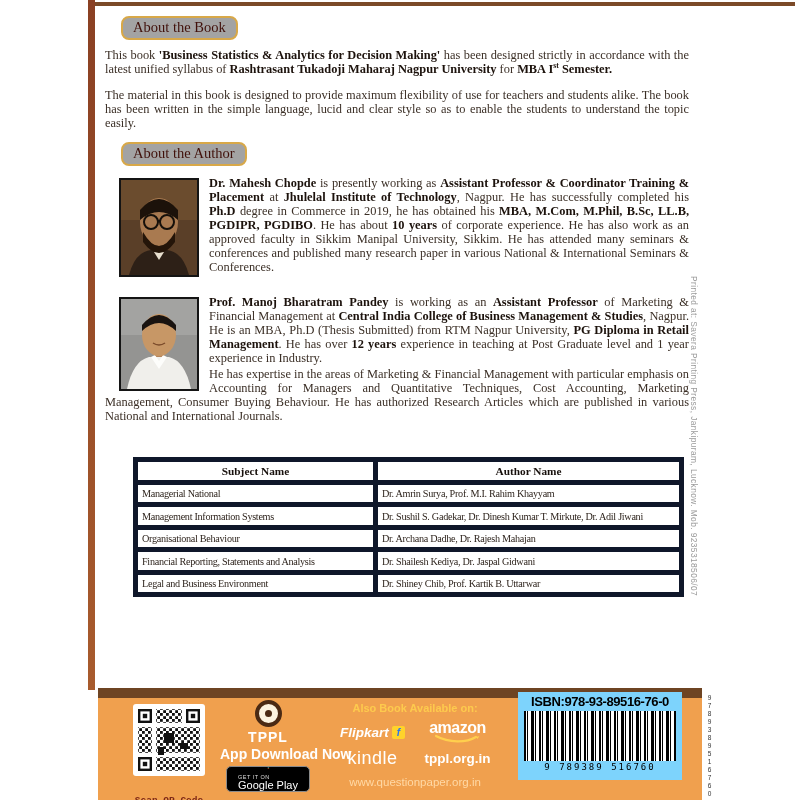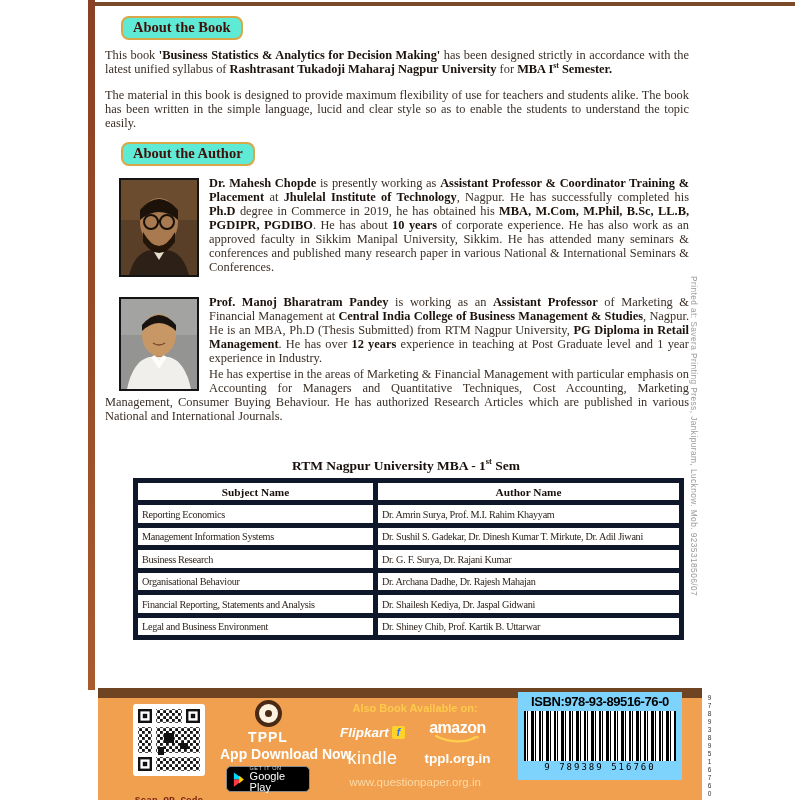--- a/index.html
+++ b/index.html
@@ -7,21 +7,21 @@
         font-family:"Liberation Serif",serif;overflow:hidden;}
 
   
   .spine{position:absolute;left:88px;top:0;width:7px;height:690px;
          background:linear-gradient(180deg,#8a4023,#a85b2d);}
   .toprule{position:absolute;left:95px;top:2px;width:700px;height:4px;background:#7b4a28;}
 
   
   .content{position:absolute;left:105px;top:10px;width:584px;}
   .badge{display:inline-block;margin:6px 0 0 16px;border:2px solid #d8a848;border-radius:8px;
-         padding:1px 10px 2px;font-weight:bold;font-size:14.5px;color:#40100a;background:#5eead4;}
+         padding:1px 10px 2px;font-weight:normal;font-size:14.5px;color:#40100a;background:#a3a3a3;}
   p.body{margin:8px 0 0;font-size:12.4px;line-height:1.13;text-align:justify;color:#3b2f26;}
   p.body b{color:#1c120c;}
   p.mt{margin-top:12px;}
   sup{font-size:.62em;}
 
   .author{margin-top:10px;}
   .author::after{content:"";display:block;clear:both;}
   .photo{float:left;width:76px;height:95px;border:2px solid #141414;margin:2px 10px 2px 14px;background:#777;}
   .photo.p2{height:90px;}
   .photo svg{display:block;width:100%;height:100%;}
@@ -49,21 +49,21 @@
               font-size:9.5px;color:#7e2817;}
 
   .tppl-block{position:absolute;left:122px;top:12px;width:96px;text-align:center;
               font-family:"Liberation Sans",sans-serif;color:#fff;}
   .tppl-logo{width:19px;height:19px;margin:0 auto;border-radius:50%;background:#fbf3e0;
              border:4px solid #4a2a14;display:flex;align-items:center;justify-content:center;}
   .tppl-logo i{width:7px;height:7px;border-radius:50%;background:#4a2a14;display:block;}
   .tppl-name{font-weight:bold;font-size:14px;letter-spacing:1px;margin-top:2px;}
   .tppl-app{font-weight:bold;font-size:14px;margin-top:1px;white-space:nowrap;}
   .gp-badge{margin:4px auto 0;width:84px;height:26px;background:#000;border:1px solid #8a8a8a;
-            border-radius:5px;display:flex;align-items:center;padding:0 6px;box-sizing:border-box;gap:5px;text-align:left;}
+            border-radius:5px;display:flex;align-items:center;padding:0 6px;box-sizing:border-box;gap:5px;text-align:left;flex-direction:column;}
   .gp-get{display:block;font-size:5.5px;color:#ddd;letter-spacing:.5px;}
   .gp-name{display:block;font-size:11px;color:#fff;line-height:1;}
 
   .stores-block{position:absolute;left:232px;top:14px;width:170px;text-align:center;
                 font-family:"Liberation Sans",sans-serif;}
   .avail{font-size:11px;font-weight:bold;color:#ffcf4d;opacity:.9;}
   .store-grid{display:grid;grid-template-columns:1fr 1fr;align-items:center;justify-items:center;
               row-gap:5px;margin-top:7px;}
   .flipkart{color:#fff;font-style:italic;font-weight:bold;font-size:13.5px;display:flex;gap:3px;align-items:center;}
   .fk-sq{width:13px;height:13px;background:#ffd32a;border-radius:2px;color:#2874f0;
@@ -138,50 +138,43 @@
           <ellipse cx="38" cy="36" rx="17" ry="21" fill="#c79766"></ellipse>
           <path d="M21 26 Q38 6 55 26 L55 32 Q38 16 21 32 Z" fill="#191310"></path>
           <path d="M32 44 Q38 48 44 44" fill="none" stroke="#7a4a2a" stroke-width="1.5"></path>
         </svg>
       </div>
       <p class="body" style="margin-top:0;"><b>Prof. Manoj Bharatram Pandey</b><span> is working as an </span><b>Assistant Professor</b><span> of Marketing &amp; Financial Management at </span><b>Central India College of Business Management &amp; Studies</b><span>, Nagpur. He is an MBA, Ph.D (Thesis Submitted) from RTM Nagpur University, </span><b>PG Diploma in Retail Management</b><span>. He has over </span><b>12 years</b><span> experience in teaching at Post Graduate level and 1 year experience in Industry.</span></p>
       <p class="body" style="margin-top:2px;">He has expertise in the areas of Marketing &amp; Financial Management with particular emphasis on Accounting for Managers and Quantitative Techniques, Cost Accounting, Marketing Management, Consumer Buying Behaviour. He has authorized Research Articles which are published in various National and International Journals.</p>
     </div>
 
     <div class="table-wrap">
-      <div class="tbl-title">
-        <span>RTM Nagpur University MBA - 1</span><sup>st</sup><span> Sem</span>
-      </div>
       <table>
         <colgroup>
             <col style="width:240px">
             <col style="width:306px">
           </colgroup>
         <thead>
           <tr>
             <th>Subject Name</th>
             <th>Author Name</th>
           </tr>
         </thead>
         <tbody>
 
             <tr>
-              <td>Reporting Economics</td>
+              <td>Managerial National</td>
               <td>Dr. Amrin Surya, Prof. M.I. Rahim Khayyam</td>
             </tr>
 
             <tr>
               <td>Management Information Systems</td>
               <td>Dr. Sushil S. Gadekar, Dr. Dinesh Kumar T. Mirkute, Dr. Adil Jiwani</td>
             </tr>
 
-            <tr>
-              <td>Business Research</td>
-              <td>Dr. G. F. Surya, Dr. Rajani Kumar</td>
-            </tr>
 
             <tr>
               <td>Organisational Behaviour</td>
               <td>Dr. Archana Dadhe, Dr. Rajesh Mahajan</td>
             </tr>
 
             <tr>
               <td>Financial Reporting, Statements and Analysis</td>
               <td>Dr. Shailesh Kediya, Dr. Jaspal Gidwani</td>
             </tr>

